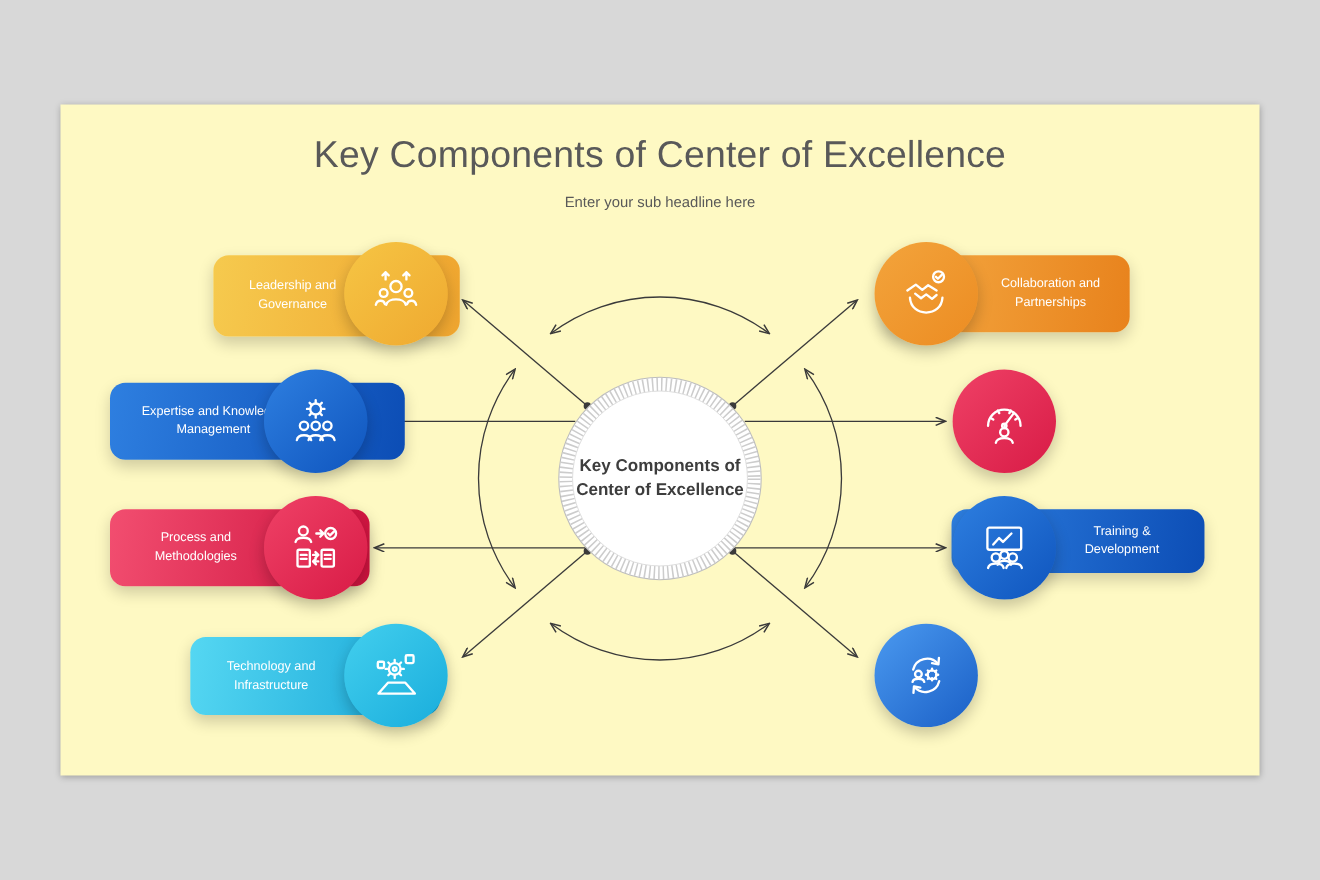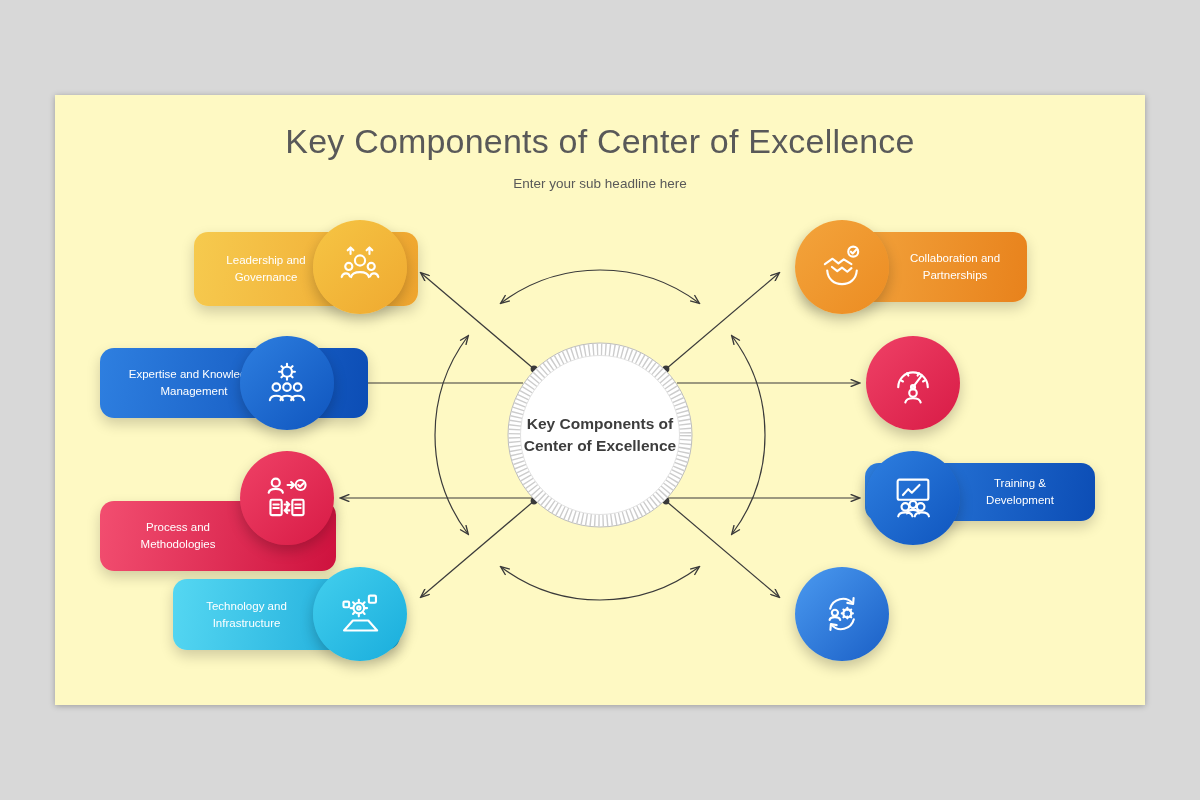--- a/index.html
+++ b/index.html
@@ -55,21 +55,21 @@
   .g-orange { background:linear-gradient(100deg,#F5AC45,#E8821C); }
   .b-orange { background:linear-gradient(135deg,#F3A43C,#EC8C22); }
   .g-royal  { background:linear-gradient(100deg,#4090EC,#0F55BE); }
   .b-royal  { background:linear-gradient(135deg,#4B9AF0,#1A5FC6); }
 
   
   .p0p { left:104px; top:137px; width:224px; height:74px;margin-left:35px; }
   .p0b { left:258px; top:125px; }
   .p1p { left:45px;  top:253px; width:268px; height:70px; }
   .p1b { left:185px; top:241px; }
-  .p2p { left:45px;  top:368px; width:236px; height:70px;margin-top:38px; }
+  .p2p { left:45px;  top:368px; width:236px; height:70px; }
   .p2b { left:185px; top:356px; }
   .p3p { left:118px; top:484px; width:227px; height:71px; }
   .p3b { left:258px; top:472px; }
   .p4p { left:748px; top:137px; width:224px; height:70px; }
   .p4b { left:740px; top:125px; }
   .p5p { left:813px; top:253px; width:227px; height:70px; }
   .p5b { left:811px; top:241px; }
   .p6p { left:810px; top:368px; width:230px; height:58px; }
   .p6b { left:811px; top:356px; }
   .p7p { left:748px; top:484px; width:224px; height:71px; }

